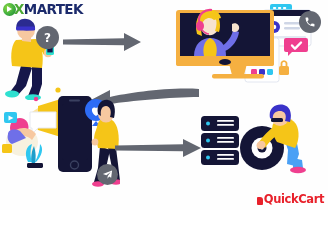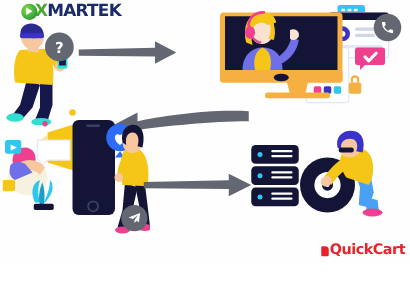--- a/index.html
+++ b/index.html
@@ -5,21 +5,21 @@
   html,body{margin:0;padding:0;background:#ffffff;}
   body{
     width:328px;height:210px;overflow:hidden;position:relative;
     font-family:"Liberation Sans","DejaVu Sans",sans-serif;
     background:#fefefe;
   }
   .stage{position:absolute;inset:0;}
   .abs{position:absolute;}
 
   
-  #brand-logo{left:17px;top:3px;display:flex;align-items:center;gap:1px;}
+  #brand-logo{left:3px;top:3px;display:flex;align-items:center;gap:1px;}
   #brand-logo .mark{
     width:13px;height:13px;border-radius:50%;
     background:radial-gradient(circle at 35% 35%,#8cd840 0%,#3fae3f 55%,#1d7a2e 100%);
     position:relative;flex:0 0 auto;
   }
   #brand-logo .mark::after{
     content:"";position:absolute;left:4px;top:3.2px;
     width:0;height:0;border-left:5px solid #ffffff;
     border-top:3.3px solid transparent;border-bottom:3.3px solid transparent;
   }

